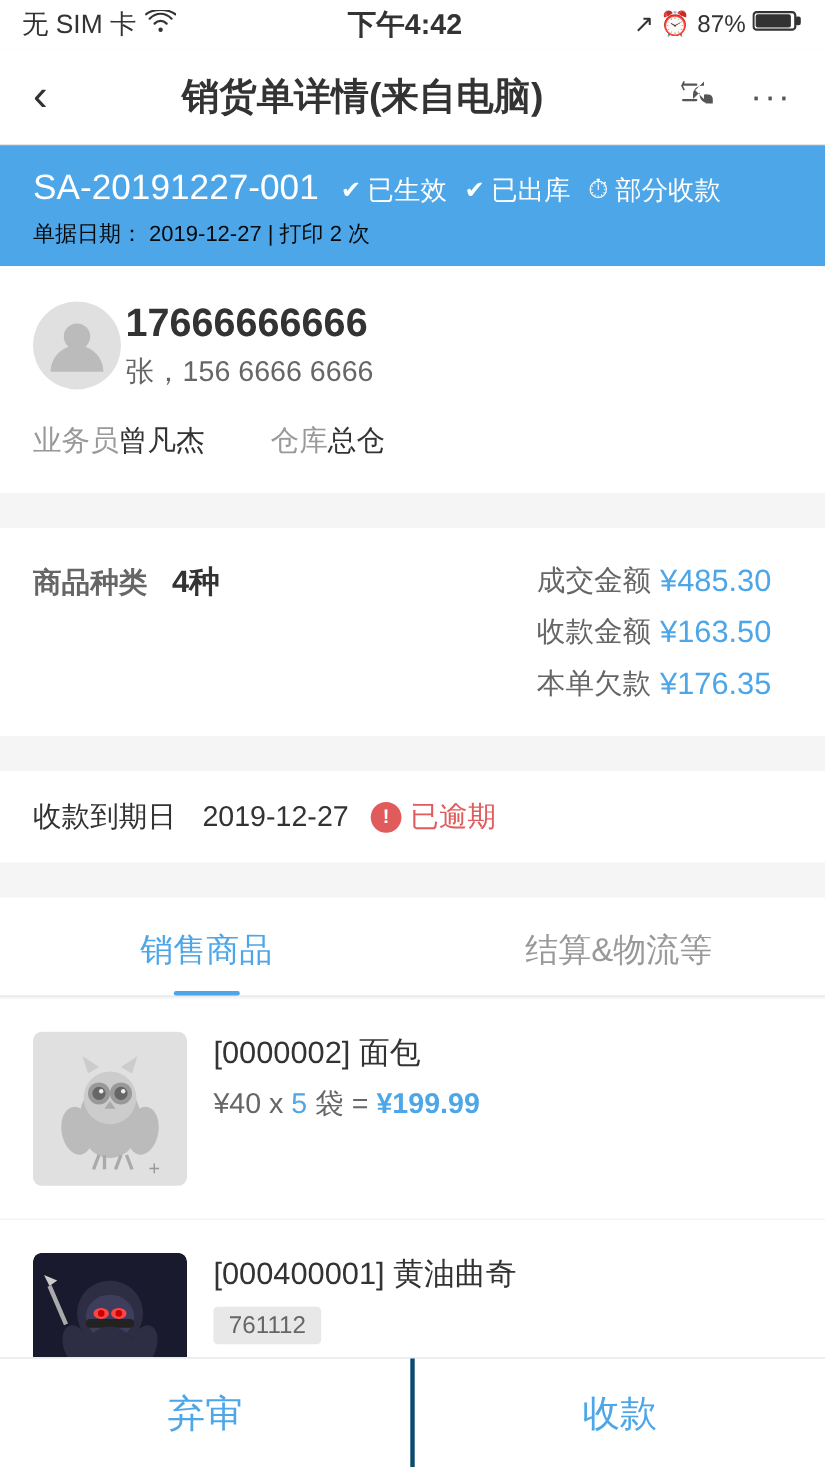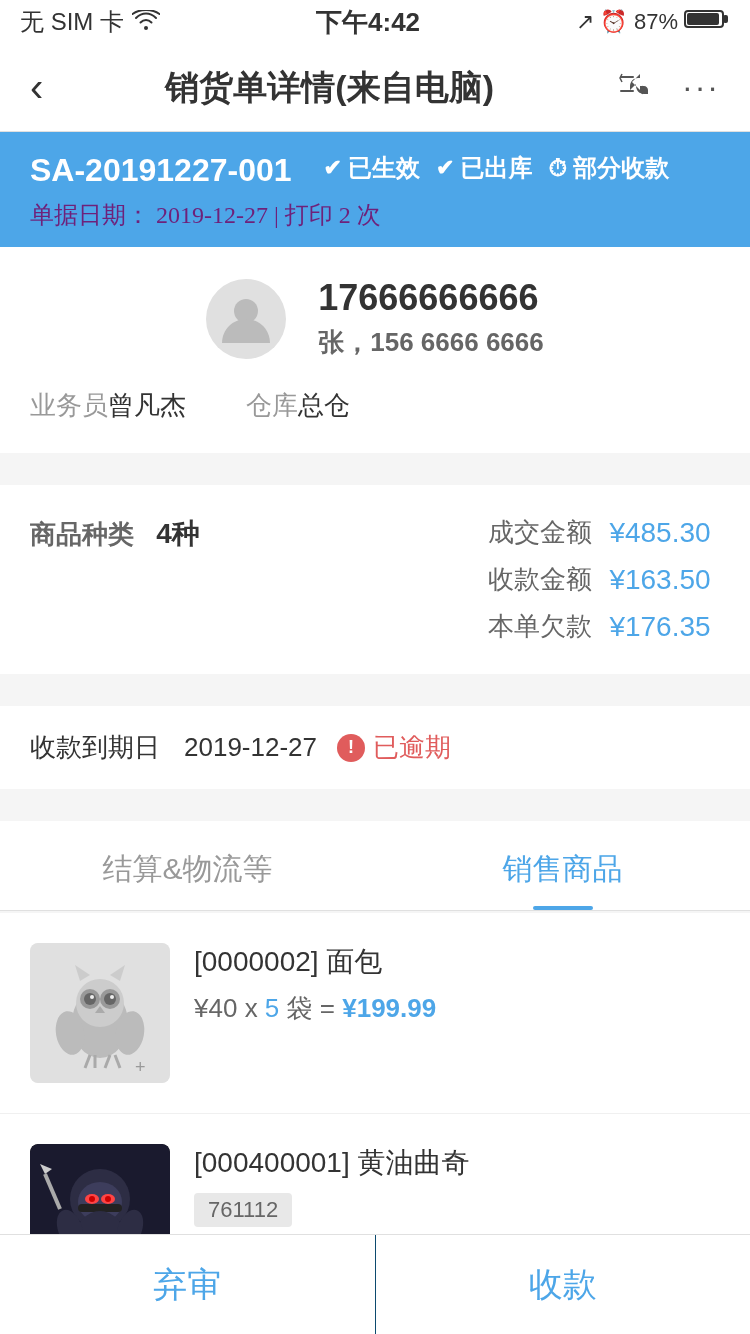--- a/index.html
+++ b/index.html
@@ -54,80 +54,77 @@
       gap: 30px;
     }
 
     
     .order-banner {
       background: #4da6e8;
       padding: 20px 30px 16px;
     }
     .order-id {
       font-size: 32px;
-      font-weight: 700;
+      font-weight: 400;
       color: #fff;
       margin-bottom: 10px;
       display: flex;
-      align-items: flex-start;
-      gap: 32px;
+      align-items: flex-end;
+      gap: 20px;
     }
     .order-badges {
       display: flex;
       align-items: center;
       gap: 16px;
     }
     .badge {
       display: flex;
       align-items: center;
       gap: 6px;
       font-size: 24px;
       color: #fff;
     }
     .badge-check { color: #fff; font-size: 22px; }
     .order-meta {
-      font-size: 24px;
-      color: #701a75;
+      font-size: 20px;
+      color: #000000;
       opacity: 0.95;
-      font-family: Liberation Serif, serif;
     }
 
     
     .customer-section {
       background: #fff;
       padding: 30px;
       margin-bottom: 16px;
     }
     .customer-row {
       display: flex;
       align-items: center;
-      gap: 32px;
+      gap: 4px;
       margin-bottom: 28px;
-      justify-content: center;
     }
     .avatar {
       width: 80px;
       height: 80px;
       border-radius: 50%;
       background: #e0e0e0;
       display: flex;
       align-items: center;
       justify-content: center;
       flex-shrink: 0;
     }
     .customer-name {
       font-size: 36px;
       font-weight: 600;
       color: #333;
     }
     .customer-sub {
       font-size: 26px;
       color: #666;
       margin-top: 6px;
-      font-weight: bold;
     }
     .customer-detail {
       display: flex;
       gap: 60px;
       margin-top: 14px;
       font-size: 26px;
       color: #666;
     }
     .detail-item { display: flex; }
     .detail-label { color: #999; }
@@ -150,21 +147,21 @@
       gap: 12px;
       align-items: flex-end;
     }
     .summary-row {
       display: flex;
       gap: 8px;
       align-items: center;
       font-size: 26px;
     }
     .summary-row-label { color: #666; }
-    .summary-row-value { color: #4da6e8; font-size: 28px; min-width: 120px; text-align: center; }
+    .summary-row-value { color: #4da6e8; font-size: 28px; min-width: 120px; text-align: left; }
 
     
     .due-section {
       background: #fff;
       padding: 24px 30px;
       margin-bottom: 16px;
       display: flex;
       align-items: center;
       gap: 16px;
       font-size: 26px;
@@ -293,21 +290,21 @@
     .action-btn {
       flex: 1;
       display: flex;
       align-items: center;
       justify-content: center;
       font-size: 34px;
       cursor: pointer;
     }
     .action-btn-left {
       color: #4da6e8;
-      border-right: 1px solid #0c4a6e;
+      border-right: 4px solid #0c4a6e;
     }
     .action-btn-right {
       color: #4da6e8;
     }
 
     
     .section-divider {
       height: 16px;
       background: #f5f5f5;
     }
@@ -440,25 +437,25 @@
   <span style="color:#333;margin-left:8px;">2019-12-27</span>
   <div class="due-overdue">
     <div class="overdue-dot">!</div>
     <span>已逾期</span>
   </div>
 </div>
 
 <div class="section-divider"></div>
 
 <div class="tabs-section">
+  <div class="tab-item active">
+    <span>销售商品</span>
+  </div>
   <div class="tab-item">
     <span>结算&amp;物流等</span>
-  </div>
-  <div class="tab-item active">
-    <span>销售商品</span>
   </div>
 </div>
 
 <div class="products-section">
 
   <div class="product-item">
     <div class="product-img">
 
       <svg width="140" height="140" viewBox="0 0 140 140">
         <rect width="140" height="140" rx="8" fill="#e0e0e0"></rect>

